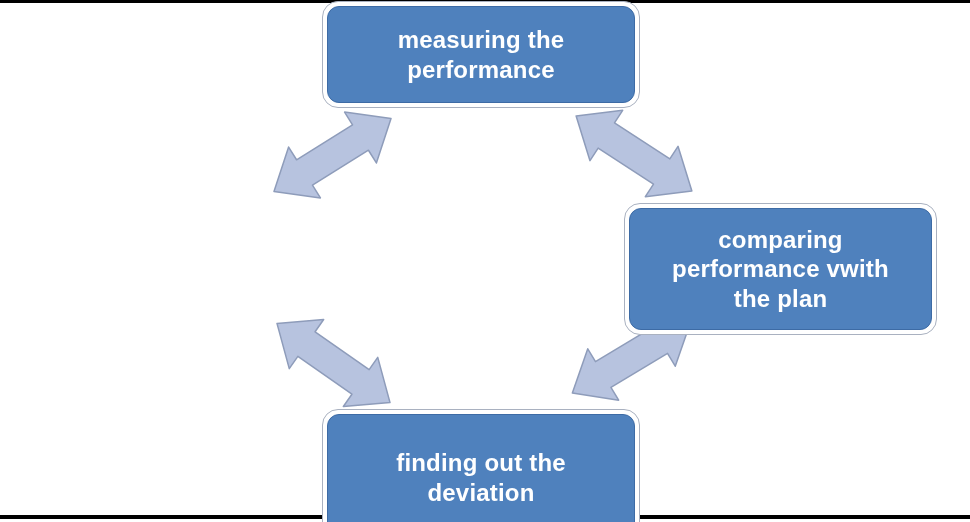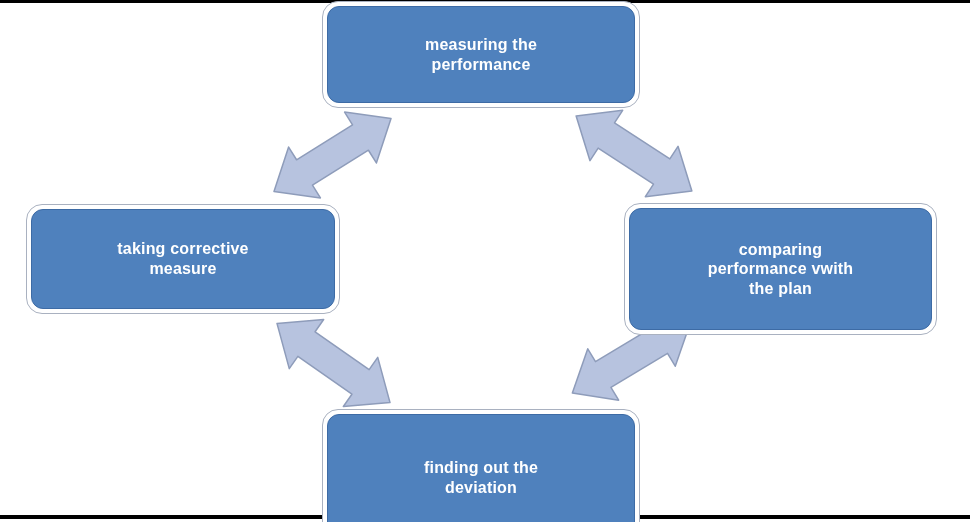--- a/index.html
+++ b/index.html
@@ -65,21 +65,21 @@
     background: var(--node-fill);
     border: 1px solid var(--node-edge);
     border-radius: 12px;
     display: flex;
     align-items: center;
     justify-content: center;
   }
   .node-label {
     color: var(--node-text);
     font-weight: bold;
-    font-size: 16px;
+    font-size: 24px;
     line-height: 1.22;
     text-align: center;
     white-space: pre-line;
     letter-spacing: 0.2px;
   }
   .node-top    { left: 322px; top: 1px;   width: 318px; height: 107px; }
   .node-right  { left: 624px; top: 203px; width: 313px; height: 132px; }
   .node-bottom { left: 322px; top: 409px; width: 318px; height: 137px; }
   .node-left   { left: 26px;  top: 204px; width: 314px; height: 110px; }
 </style>
@@ -121,20 +121,14 @@
     </div>
   </div>
 
   <div class="node node-bottom">
     <div class="node-fill">
       <div class="node-label">finding out the
 deviation</div>
     </div>
   </div>
 
-  <div class="node node-left">
-    <div class="node-fill">
-      <div class="node-label">taking corrective
-measure</div>
-    </div>
-  </div>
 
 </div>
 
 </body></html>

